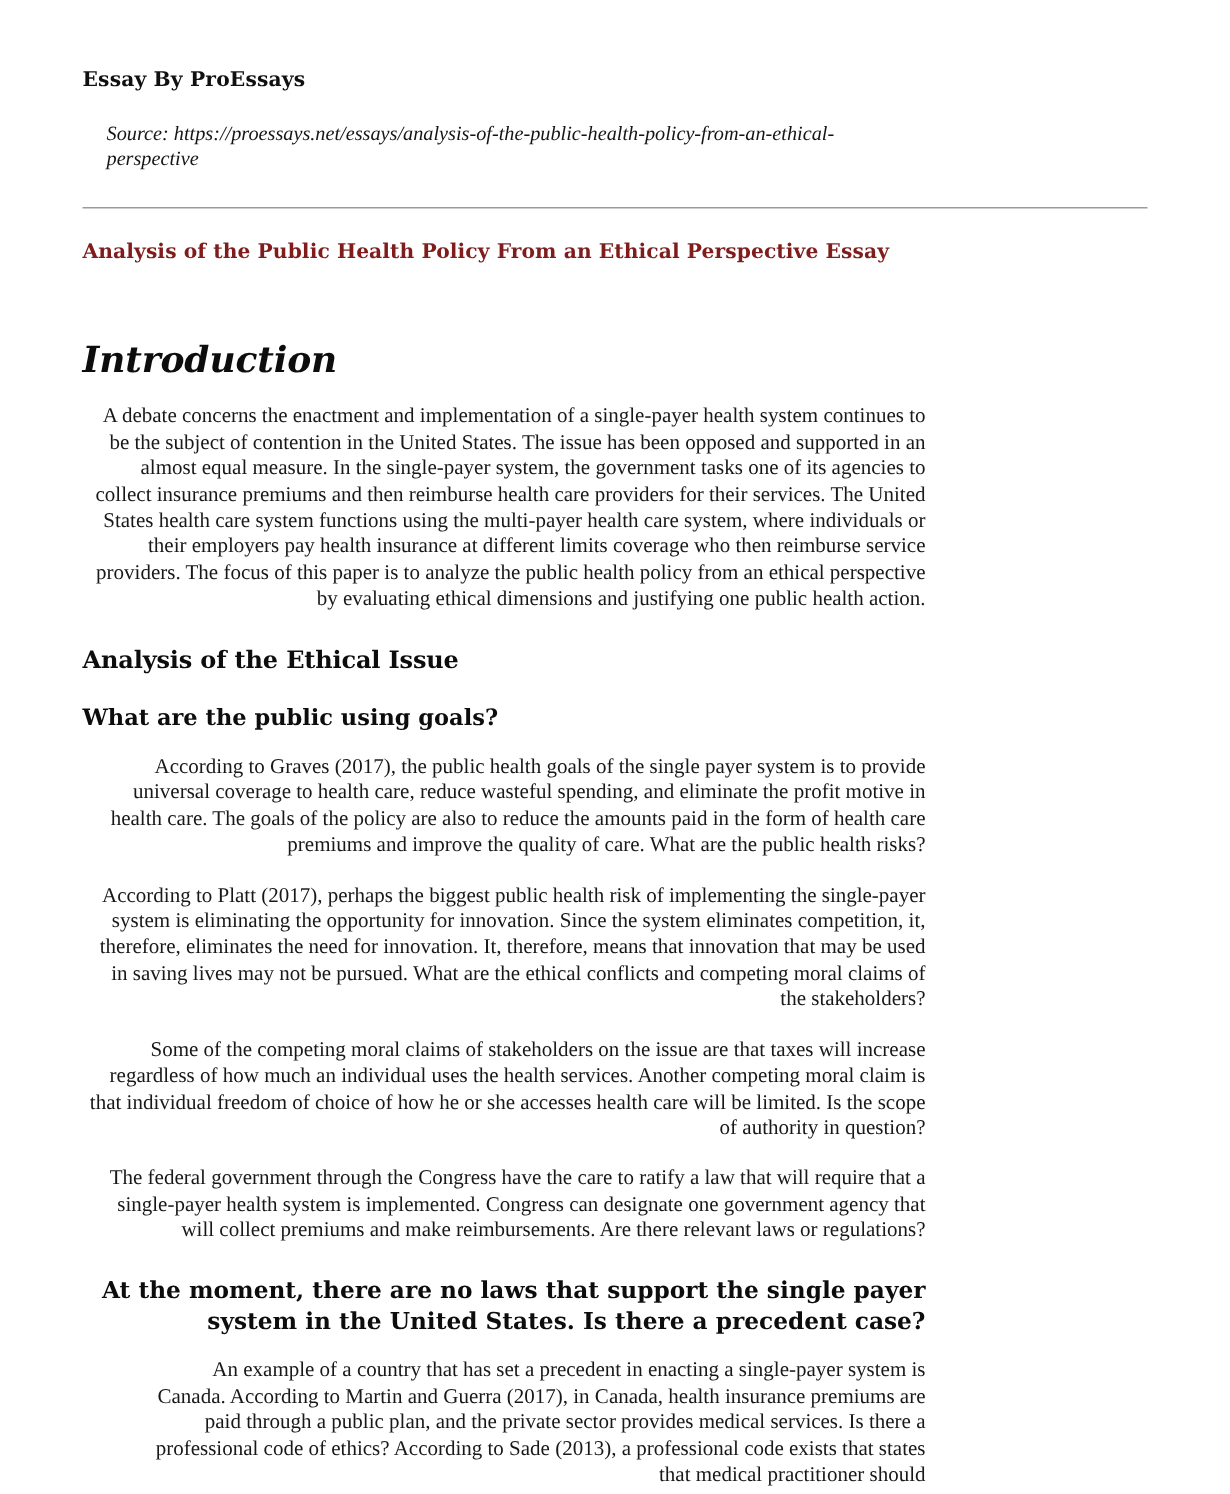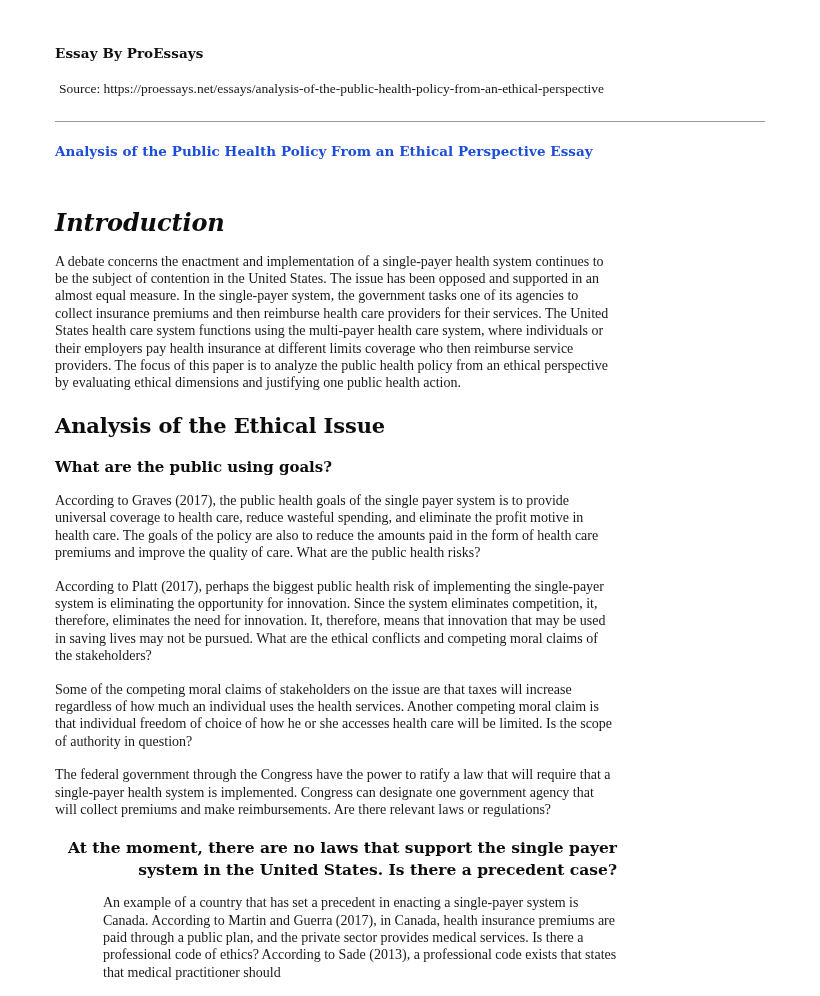--- a/index.html
+++ b/index.html
@@ -33,38 +33,39 @@
     line-height: 1.2;
     letter-spacing: 0.1px;
     color: #101010;
     margin: 0 0 20px 0;
   }
   .masthead-source {
     font-size: 13.5px;
     font-weight: 400;
     line-height: 1.25;
     color: #151515;
-    margin: 4px;
+    margin: 16px;
     word-break: break-word;
+    font-style: italic;
   }
 
   .divider {
     border: 0;
     border-top: 1.5px solid #9b9b9b;
     margin: 23px 0 0 0;
     width: 710px;
     height: 0;
   }
 
   .doc-title {
     font-family: "DejaVu Serif", "Liberation Serif", serif;
     font-size: 13.5px;
     font-weight: 700;
     line-height: 1.25;
-    color: #1d4ed8;
+    color: #7f1d1d;
     margin: 21px 0 0 0;
     letter-spacing: 0.05px;
   }
 
   
   .article {
     margin-top: 0;
   }
 
   h1.sec-h1 {
@@ -73,21 +74,21 @@
     font-weight: 700;
     line-height: 1.15;
     color: #0d0d0d;
     margin: 49px 0 16px 0;
     letter-spacing: -0.1px;
     font-style: italic;
   }
 
   h2.sec-h2 {
     font-family: "DejaVu Serif", "Liberation Serif", serif;
-    font-size: 21px;
+    font-size: 16px;
     font-weight: 700;
     line-height: 1.15;
     color: #0d0d0d;
     margin: 22px 0 16px 0;
     letter-spacing: -0.1px;
   }
 
   h3.sec-h3 {
     font-family: "DejaVu Serif", "Liberation Serif", serif;
     font-size: 15px;
@@ -103,21 +104,21 @@
     margin: 19px 0 14px 0;
     max-width: 700px;
     text-align: right;
   }
 
   p.body-p {
     font-size: 14px;
     line-height: 17.4px;
     margin: 0 0 16px 0;
     color: #181818;
-    text-align: left;
+    text-align: right;
     max-width: 712px;
   }
   p.body-p:last-child { margin-bottom: 0; margin-left: 48px; }
 </style>
 </head>
 <body>
 
 <div class="page">
 
   <header>
@@ -138,21 +139,21 @@
     <h2 class="sec-h2">Analysis of the Ethical Issue</h2>
 
     <h3 class="sec-h3">What are the public using goals?</h3>
 
     <p class="body-p">According to Graves (2017), the public health goals of the single payer system is to provide universal coverage to health care, reduce wasteful spending, and eliminate the profit motive in health care. The goals of the policy are also to reduce the amounts paid in the form of health care premiums and improve the quality of care. What are the public health risks?</p>
 
     <p class="body-p">According to Platt (2017), perhaps the biggest public health risk of implementing the single-payer system is eliminating the opportunity for innovation. Since the system eliminates competition, it, therefore, eliminates the need for innovation. It, therefore, means that innovation that may be used in saving lives may not be pursued. What are the ethical conflicts and competing moral claims of the stakeholders?</p>
 
     <p class="body-p">Some of the competing moral claims of stakeholders on the issue are that taxes will increase regardless of how much an individual uses the health services. Another competing moral claim is that individual freedom of choice of how he or she accesses health care will be limited. Is the scope of authority in question?</p>
 
-    <p class="body-p">The federal government through the Congress have the power to ratify a law that will require that a single-payer health system is implemented. Congress can designate one government agency that will collect premiums and make reimbursements. Are there relevant laws or regulations?</p>
+    <p class="body-p">The federal government through the Congress have the care to ratify a law that will require that a single-payer health system is implemented. Congress can designate one government agency that will collect premiums and make reimbursements. Are there relevant laws or regulations?</p>
 
     <h3 class="sec-h3 inline-q">At the moment, there are no laws that support the single payer system in the United States. Is there a precedent case?</h3>
 
     <p class="body-p">An example of a country that has set a precedent in enacting a single-payer system is Canada. According to Martin and Guerra (2017), in Canada, health insurance premiums are paid through a public plan, and the private sector provides medical services. Is there a professional code of ethics? According to Sade (2013), a professional code exists that states that medical practitioner should</p>
 
   </article>
 
 </div>
 
 </body></html>

